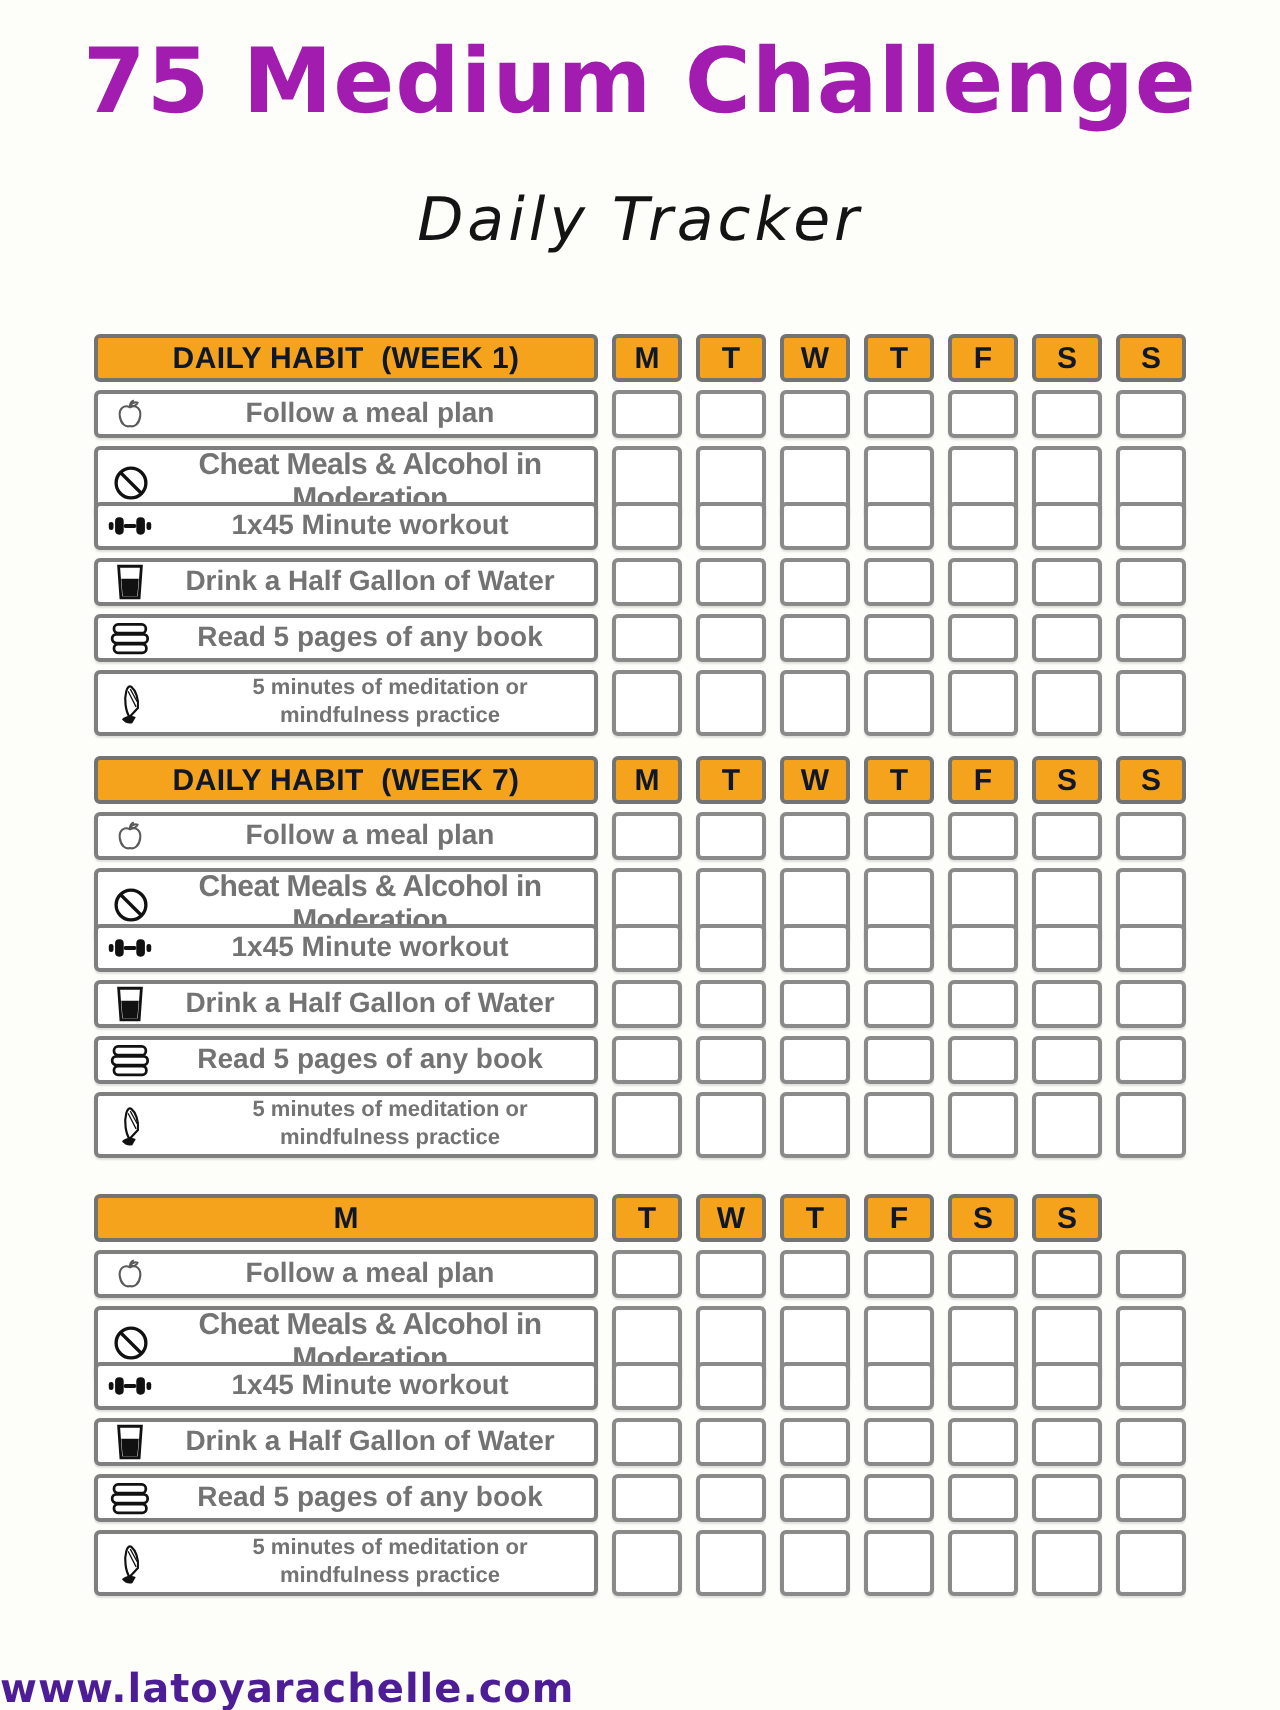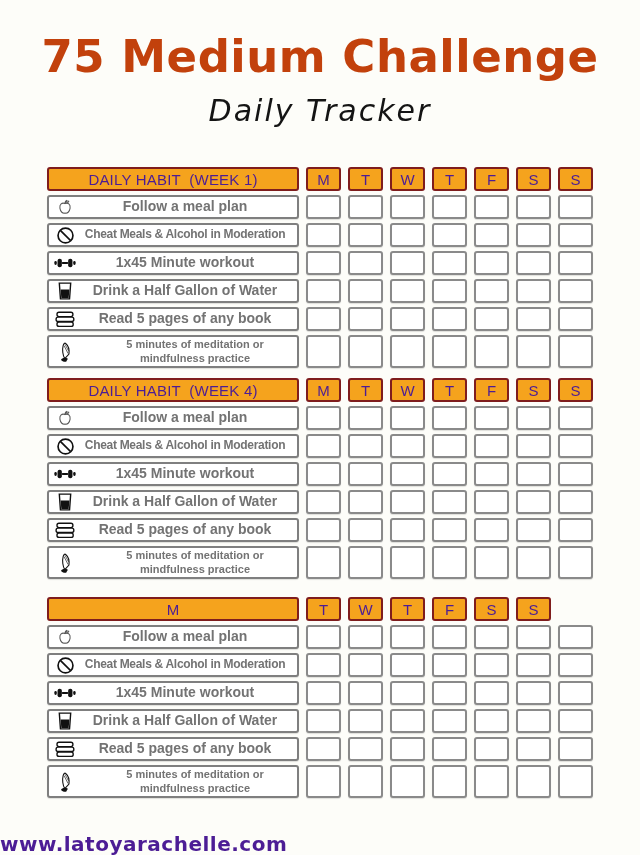--- a/index.html
+++ b/index.html
@@ -19,49 +19,49 @@
     letter-spacing:2px;color:#141414;font-style:italic;
   }
   .week{position:absolute;left:47px;width:546px;}
   .row{
     display:grid;grid-template-columns:252px repeat(7,35px);
     column-gap:7px;height:24px;margin-bottom:4px;
   }
   .row.tall{height:33px;}
   .cell{border-radius:3px;box-sizing:border-box;}
   .hdr{
-    background:#F5A31D;border:2px solid #7f1d1d;
+    background:#F5A31D;border:2px solid #737373;
     display:flex;align-items:center;justify-content:center;
-    font-weight:normal;color:#4c1d95;
+    font-weight:bold;color:#0f172a;
   }
   .habit-header{font-size:15px;white-space:pre;letter-spacing:0.2px;}
   .day-header{font-size:15px;}
   .box{background:#ffffff;border:2px solid #8a8a8a;box-shadow:0 1px 1px rgba(0,0,0,0.12);}
   .habit-cell{
     background:#ffffff;border:2px solid #7f7f7f;box-shadow:0 1px 1px rgba(0,0,0,0.12);
     display:flex;align-items:center;padding:0 4px 0 4px;
   }
   .icon{flex:0 0 24px;width:24px;display:flex;align-items:center;justify-content:center;}
   .habit-label{
     flex:1;text-align:center;font-weight:bold;font-size:14px;
     color:#737373;line-height:1.1;
   }
-  .habit-label.long{font-size:12px;letter-spacing:-0.3px;}
+  .habit-label.long{font-size:15px;letter-spacing:-0.3px;}
   .habit-label.small{font-size:11px;line-height:1.25;margin-left:20px;}
   .footer{
     position:absolute;top:832px;left:0;width:100%;text-align:left;
     font-family:"DejaVu Sans",sans-serif;font-weight:600;font-size:20px;
     letter-spacing:0.5px;color:#4c1d95;
   }
 </style>
 </head>
 <body>
 
 <div class="page">
-  <div class="title" style="color: #c2410c; margin-top: 16px;">75 Medium Challenge</div>
+  <div class="title" style="color: #a21caf;">75 Medium Challenge</div>
   <div class="subtitle">Daily Tracker</div>
   <div id="weeks-root">
       <div class="week" style="top: 167px;">
         <div class="row">
           <div class="cell hdr habit-header" style="background: rgb(245, 163, 29);">DAILY HABIT  (WEEK 1)</div>
           <div class="cell hdr day-header" style="background: rgb(245, 163, 29);">M</div>
           <div class="cell hdr day-header" style="background: rgb(245, 163, 29);">T</div>
           <div class="cell hdr day-header" style="background: rgb(245, 163, 29);">W</div>
           <div class="cell hdr day-header" style="background: rgb(245, 163, 29);">T</div>
           <div class="cell hdr day-header" style="background: rgb(245, 163, 29);">F</div>
@@ -178,21 +178,21 @@
           <div class="cell box"></div>
           <div class="cell box"></div>
           <div class="cell box"></div>
           <div class="cell box"></div>
           <div class="cell box"></div>
           <div class="cell box"></div>
         </div>
       </div>
       <div class="week" style="top: 378px;">
         <div class="row">
-          <div class="cell hdr habit-header" style="background: rgb(245, 163, 29);">DAILY HABIT  (WEEK 4)</div>
+          <div class="cell hdr habit-header" style="background: rgb(245, 163, 29);">DAILY HABIT  (WEEK 7)</div>
           <div class="cell hdr day-header" style="background: rgb(245, 163, 29);">M</div>
           <div class="cell hdr day-header" style="background: rgb(245, 163, 29);">T</div>
           <div class="cell hdr day-header" style="background: rgb(245, 163, 29);">W</div>
           <div class="cell hdr day-header" style="background: rgb(245, 163, 29);">T</div>
           <div class="cell hdr day-header" style="background: rgb(245, 163, 29);">F</div>
           <div class="cell hdr day-header" style="background: rgb(245, 163, 29);">S</div>
           <div class="cell hdr day-header" style="background: rgb(245, 163, 29);">S</div>
         </div>
         <div class="row">
           <div class="cell habit-cell">

